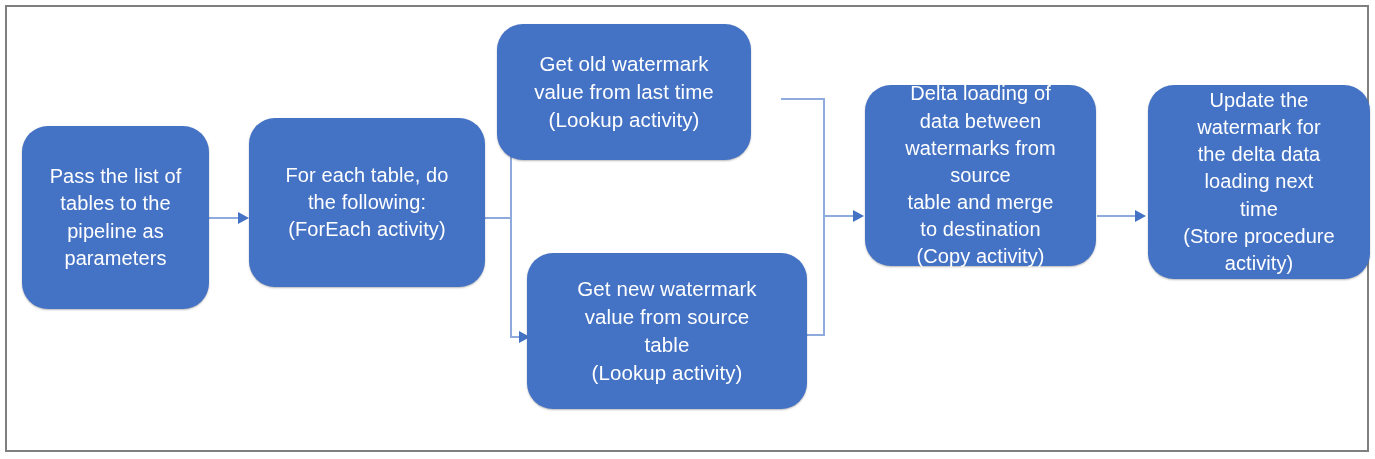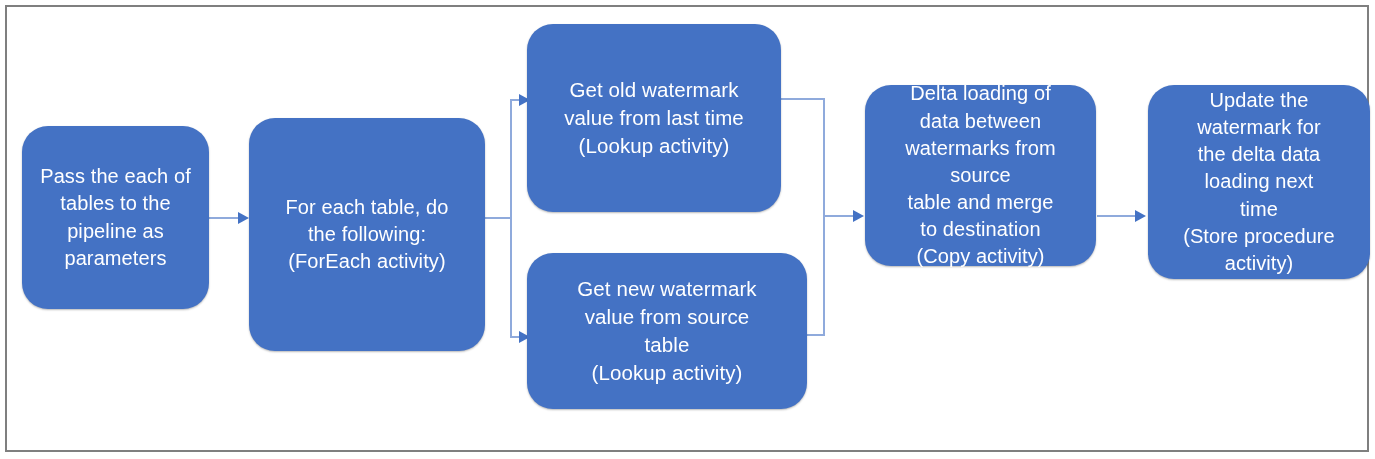--- a/index.html
+++ b/index.html
@@ -44,23 +44,23 @@
     text-align: center;
     font-size: 20.5px;
     line-height: 1.36;
     white-space: pre-line;
     padding: 0 10px;
     letter-spacing: 0.1px;
   }
   
   #node-pass-tables      { left: 22px;   top: 126px; width: 187px; height: 183px; }
   #node-pass-tables .label { font-size: 20px; }
-  #node-foreach          { left: 249px;  top: 118px; width: 236px; height: 233px; }
+  #node-foreach          { left: 249px;  top: 118px; width: 236px; height: 169px; }
   #node-foreach .label   { font-size: 20px; }
-  #node-old-watermark    { left: 527px;  top: 24px;  width: 254px; height: 188px; }
+  #node-old-watermark    { left: 497px;  top: 24px;  width: 254px; height: 136px; }
   #node-new-watermark    { left: 527px;  top: 253px; width: 280px; height: 156px; }
   #node-delta-loading    { left: 865px;  top: 85px;  width: 231px; height: 181px; }
   #node-delta-loading .label { font-size: 20px; }
   #node-update-watermark { left: 1148px; top: 85px;  width: 222px; height: 194px; }
   #node-update-watermark .label { font-size: 20px; }
 
   
   .conn {
     position: absolute;
     background: #8faadc;
@@ -115,21 +115,21 @@
   <div class="conn h" id="conn-merge-top"></div>
   <div class="conn h" id="conn-merge-bottom"></div>
   <div class="conn v" id="conn-merge-vert"></div>
   <div class="conn h" id="conn-merge-out"></div>
   <div class="arrow" id="arrow-merge-out"></div>
 
   <div class="conn h" id="conn-delta-to-update"></div>
   <div class="arrow" id="arrow-delta-to-update"></div>
 
   <div class="node" id="node-pass-tables">
-    <div class="label">Pass the each of
+    <div class="label">Pass the list of
 tables to the
 pipeline as
 parameters</div>
   </div>
 
   <div class="node" id="node-foreach">
     <div class="label">For each table, do
 the following:
 (ForEach activity)</div>
   </div>

